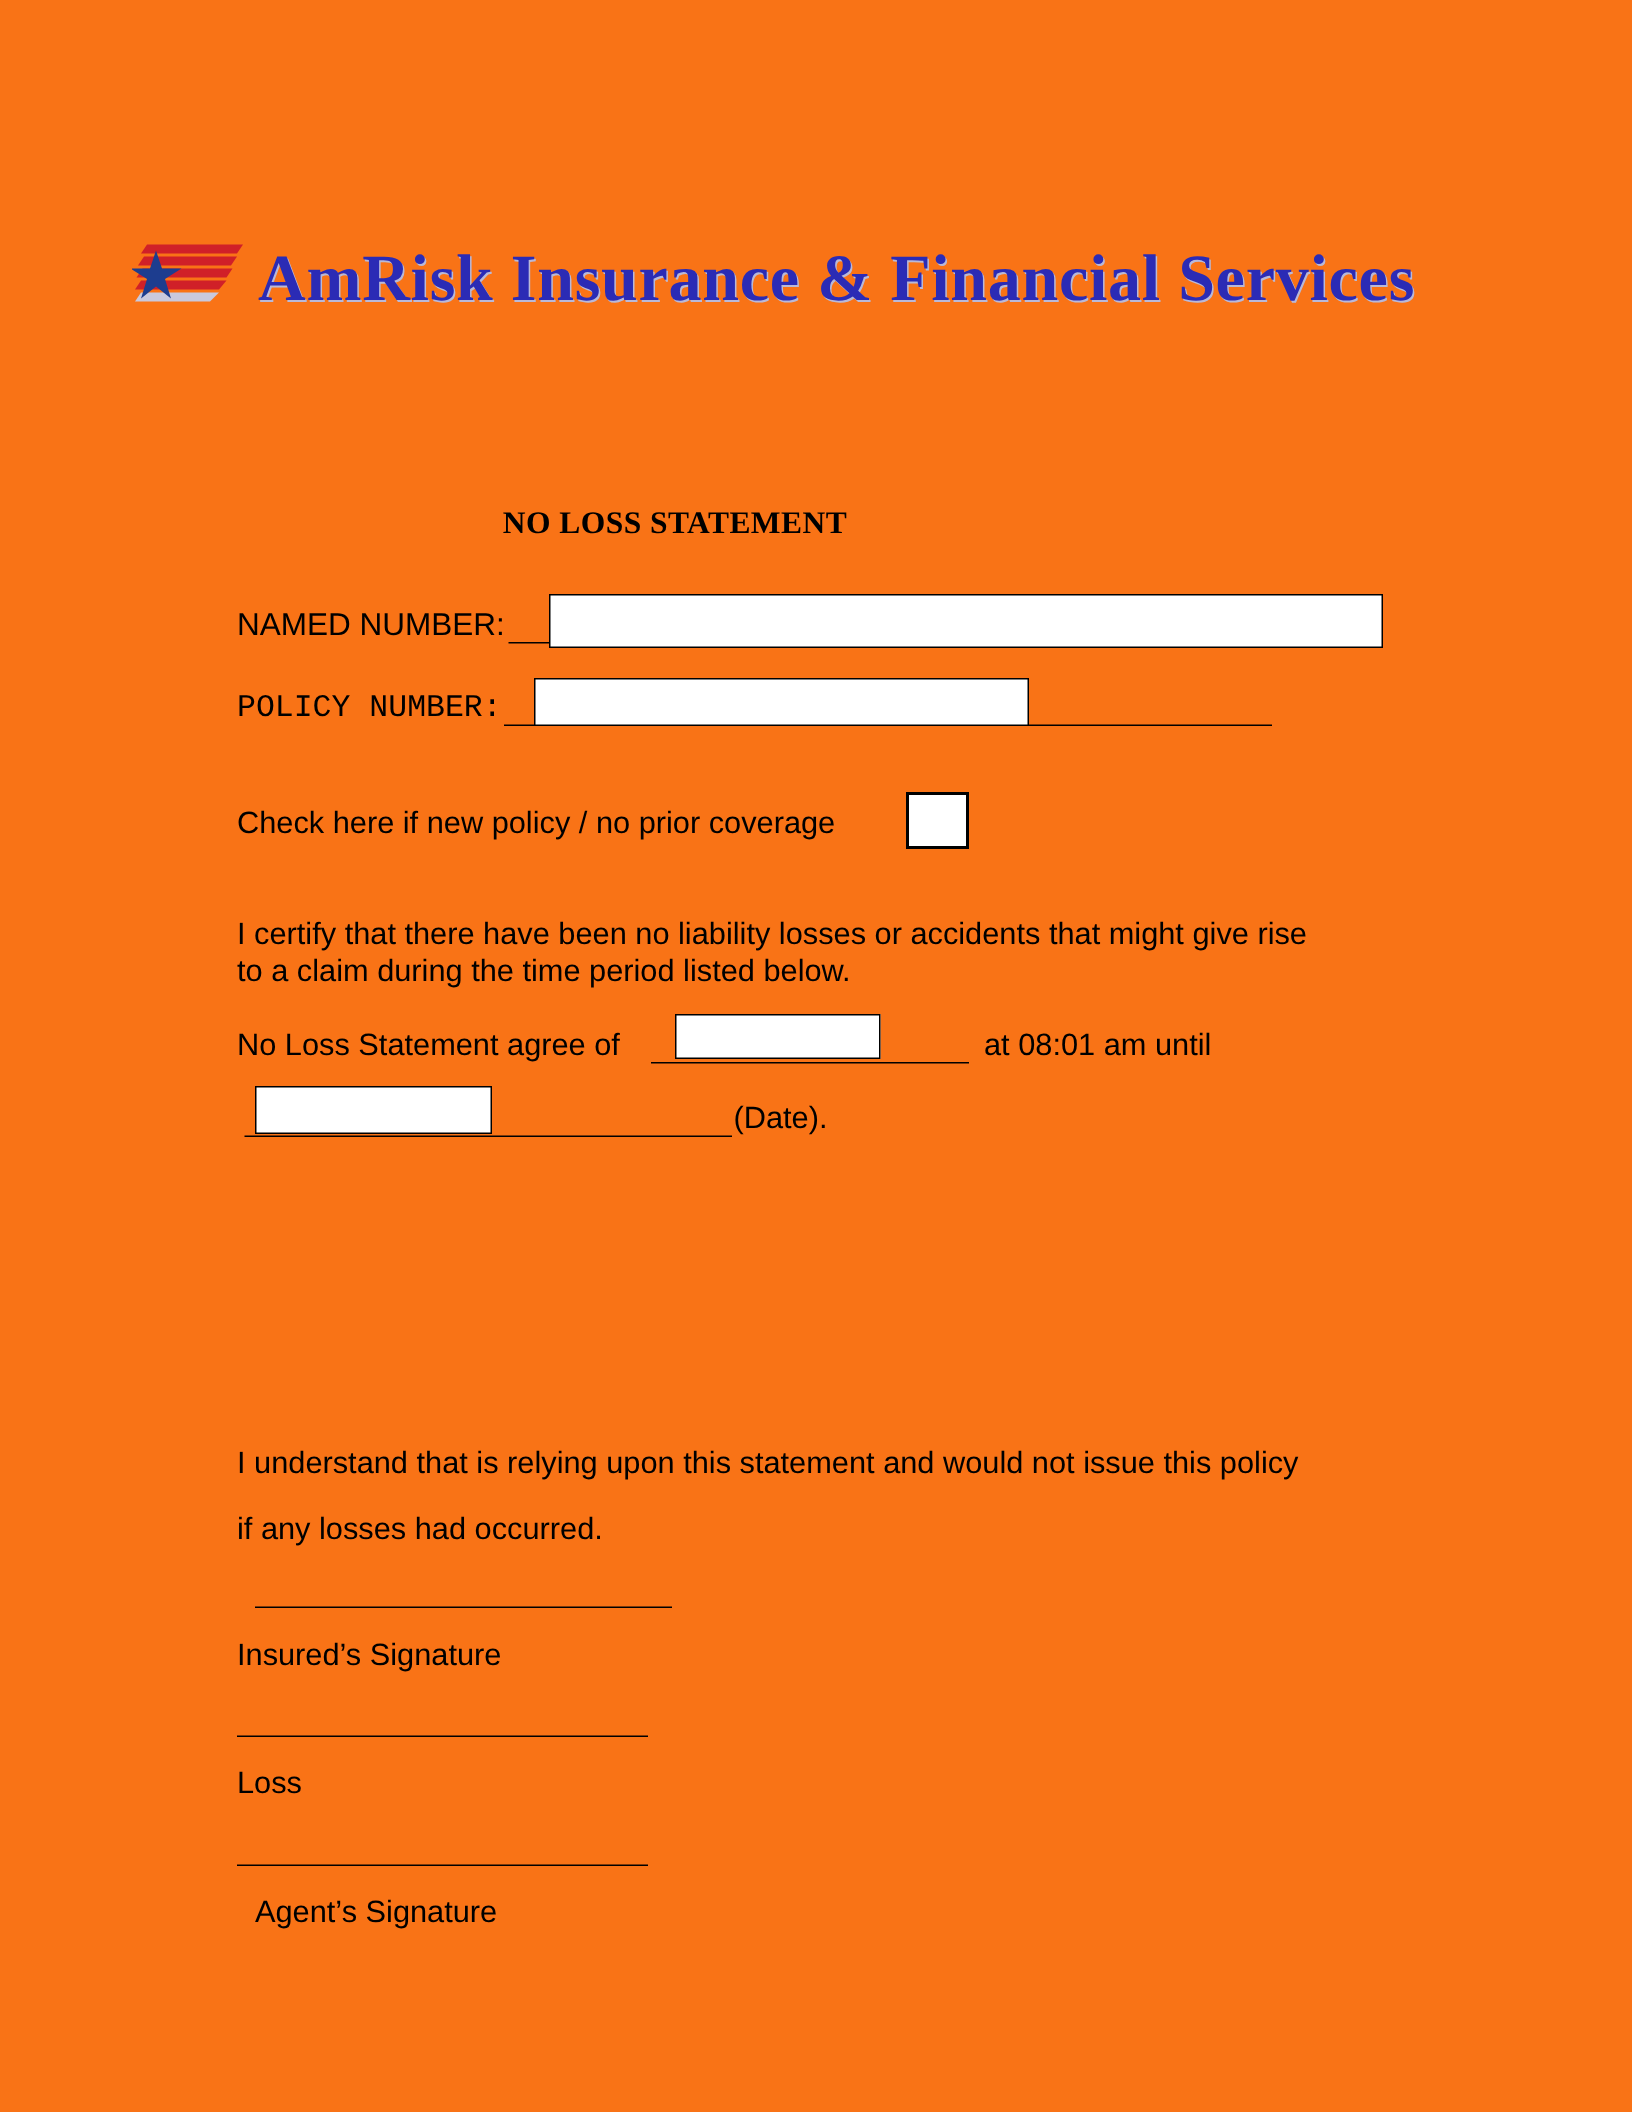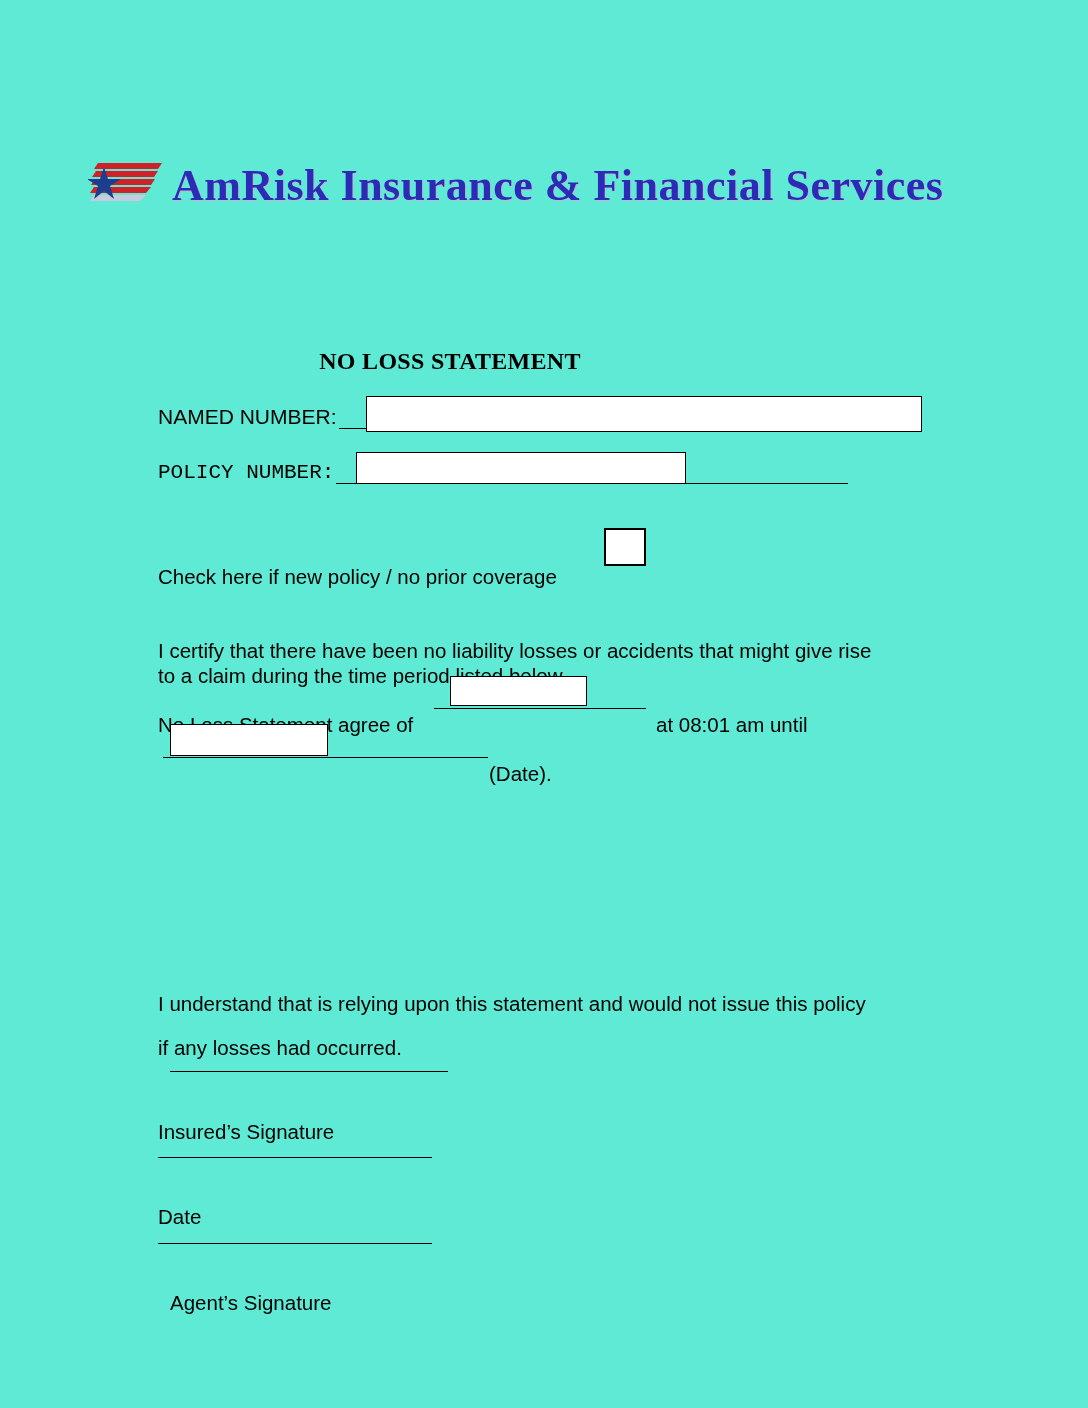--- a/index.html
+++ b/index.html
@@ -11,21 +11,21 @@
     width: 1088px;
     height: 1408px;
     position: relative;
     font-family: "Liberation Sans", sans-serif;
     color: #000000;
     overflow: hidden;
   }
   .page {
     position: absolute;
     inset: 0;
-    background: #5eead4;
+    background: #f97316;
   }
 
   
   .header {
     position: absolute;
     top: 150px;
     left: 88px;
     width: 912px;
     height: 70px;
     display: flex;
@@ -46,38 +46,37 @@
     font-size: 44px;
     letter-spacing: 0.5px;
     color: #2b2bb5;
     text-shadow: 1px 1px 0 #b9b9d8;
     white-space: nowrap;
   }
 
   
   .doc-title {
     position: absolute;
-    top: 348px;
+    top: 336px;
     left: 0;
     width: 900px;
     text-align: center;
     font-family: "Liberation Serif", serif;
     font-weight: bold;
-    font-size: 24px;
+    font-size: 21px;
     letter-spacing: 0.3px;
   }
 
   
   .body-text {
     position: absolute;
     font-size: 20.5px;
     line-height: 25px;
     color: #000;
     white-space: pre-wrap;
-    margin-top: 28px;
   }
 
   
   .field-row {
     position: absolute;
     display: flex;
     align-items: flex-end;
     font-size: 21px;
   }
   .field-label {
@@ -159,18 +158,18 @@
 
 
 
   <div class="body-text" style="top:1007px; left:158px; width:780px;">if any losses had occurred.</div>
   <div class="body-text" style="top:963px; left:158px; width:780px;">I understand that is relying upon this statement and would not issue this policy</div>
 
   <div class="sig-line" style="top:1070px; left:170px; width:278px;"></div>
   <div class="body-text" style="top:1091px; left:158px;">Insured’s Signature</div>
 
   <div class="sig-line" style="top:1156px; left:158px; width:274px;"></div>
-  <div class="body-text" style="top:1176px; left:158px;">Date</div>
+  <div class="body-text" style="top:1176px; left:158px;">Loss</div>
 
   <div class="sig-line" style="top:1242px; left:158px; width:274px;"></div>
   <div class="body-text" style="top:1262px; left:170px;">Agent’s Signature</div>
 
 </div>
 
 </body></html>

